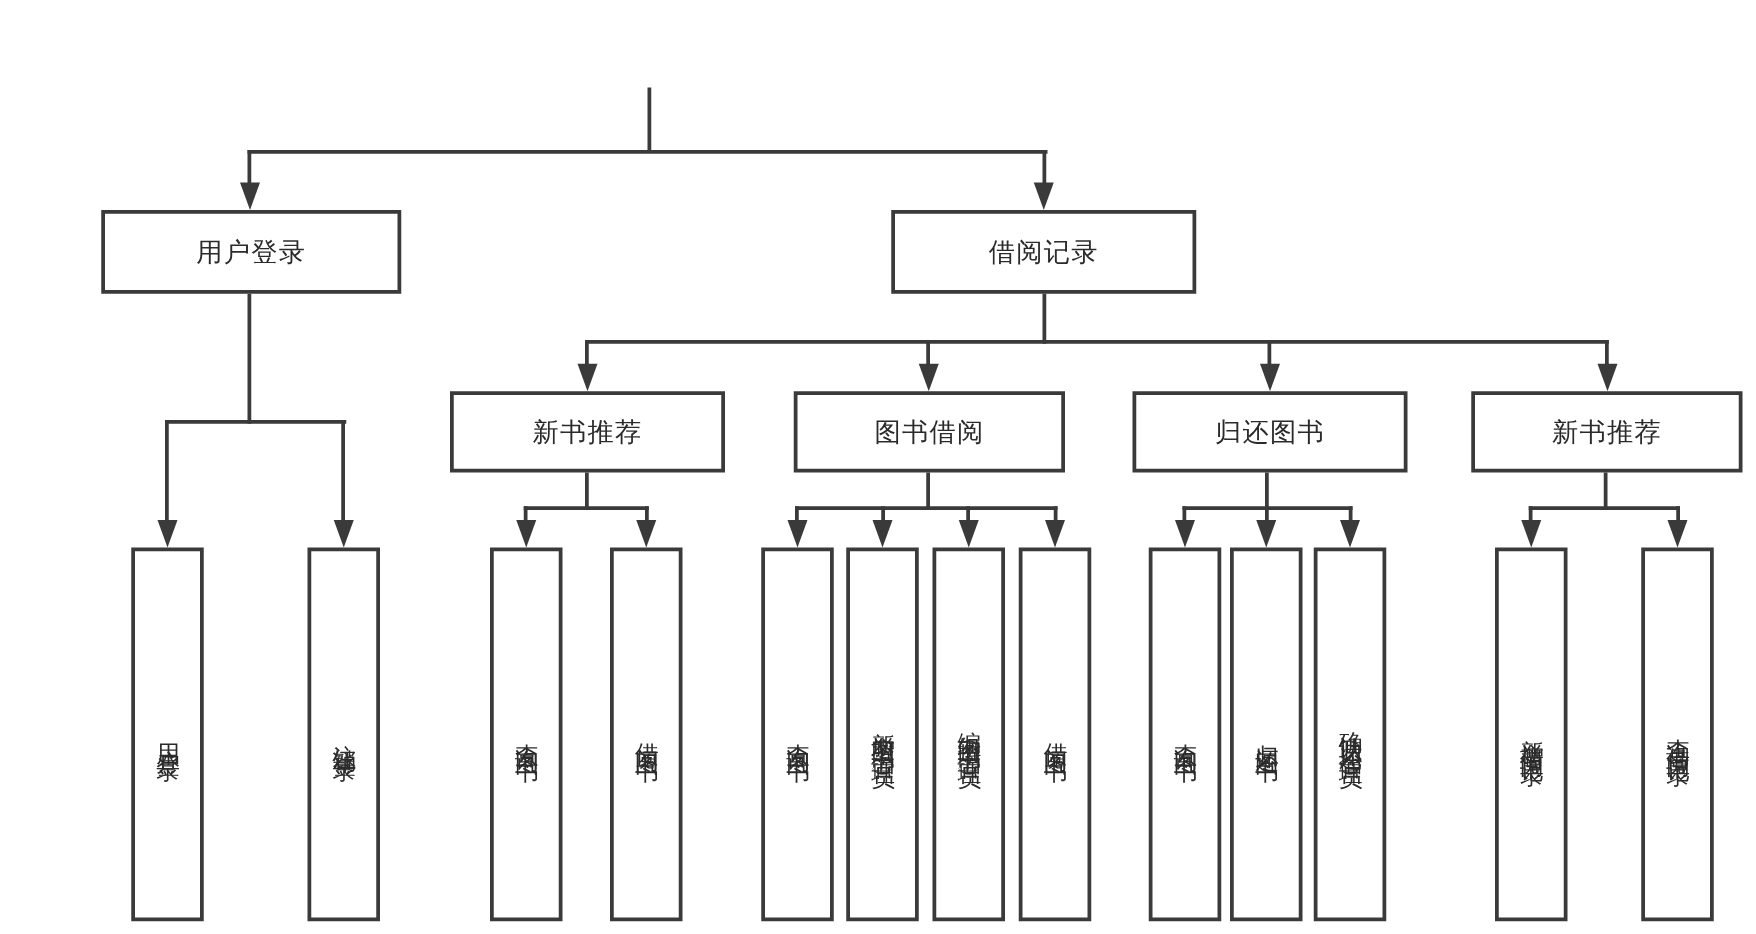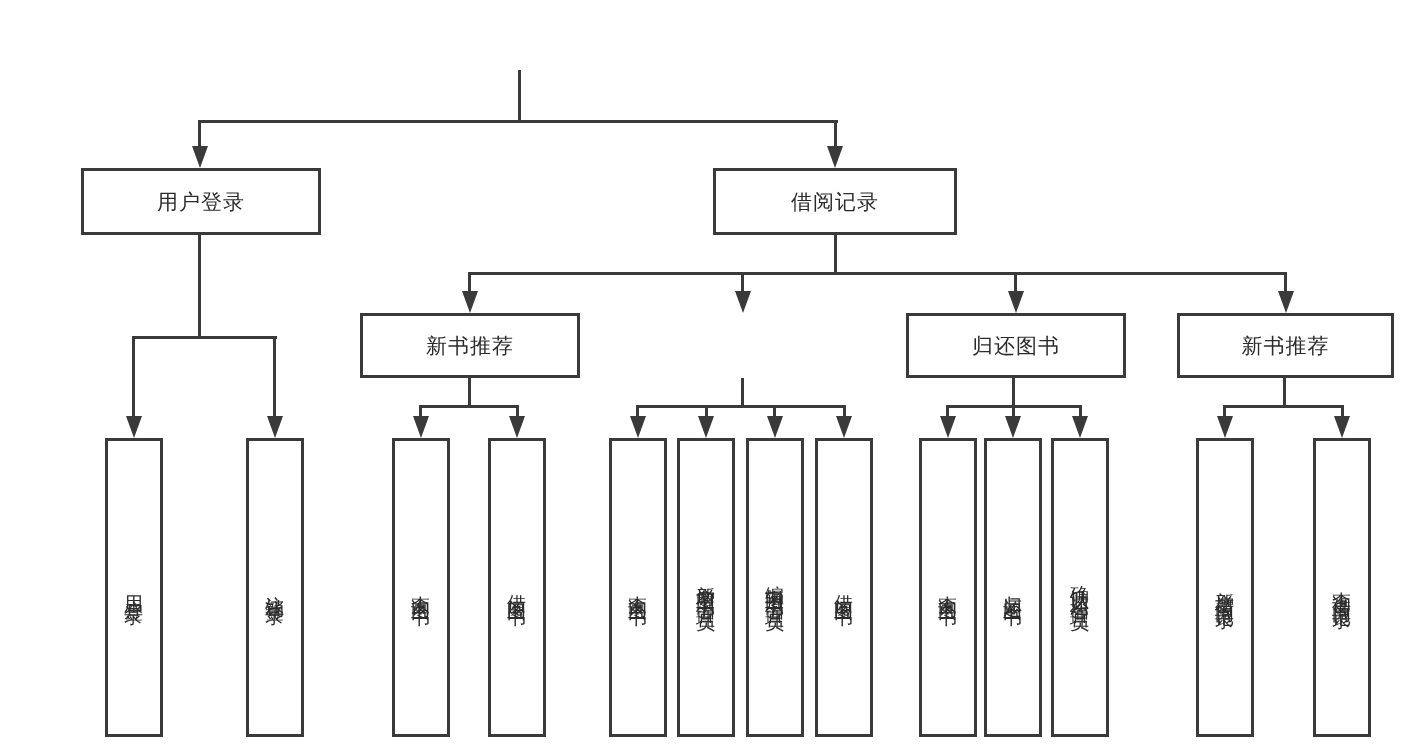--- a/index.html
+++ b/index.html
@@ -38,20 +38,23 @@
 
   <div class="box" style="left:81px;top:168px;width:240px;height:67px;">
     <span class="h-label">用户登录</span>
   </div>
   <div class="box" style="left:713px;top:168px;width:244px;height:67px;">
     <span class="h-label">借阅记录</span>
   </div>
 
   <div class="box" style="left:360px;top:313px;width:220px;height:65px;">
     <span class="h-label">新书推荐</span>
+  </div>
+  <div class="box" style="left:635px;top:313px;width:217px;height:65px;">
+    <span class="h-label">图书借阅</span>
   </div>
   <div class="box" style="left:906px;top:313px;width:220px;height:65px;">
     <span class="h-label">归还图书</span>
   </div>
   <div class="box" style="left:1177px;top:313px;width:217px;height:65px;">
     <span class="h-label">新书推荐</span>
   </div>
 
   <div class="box leaf" style="left:105px;">
     <span class="v-label">用户登录</span>

